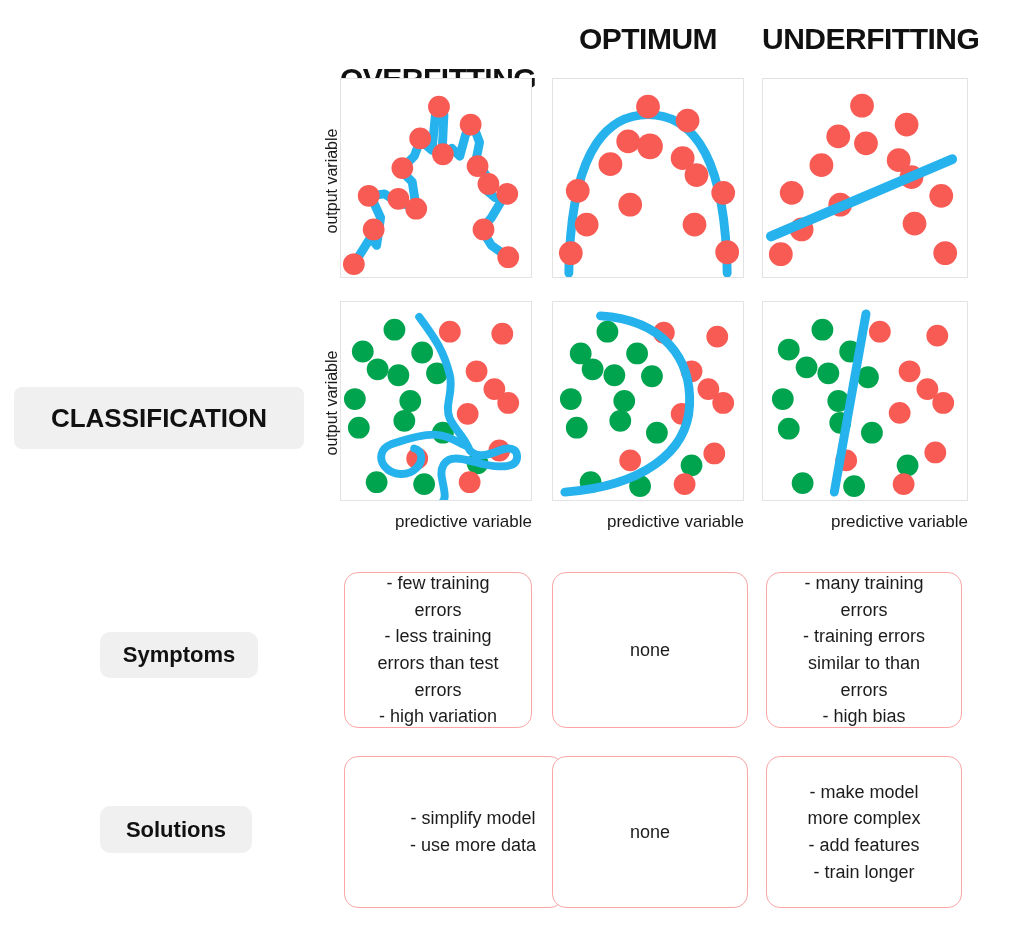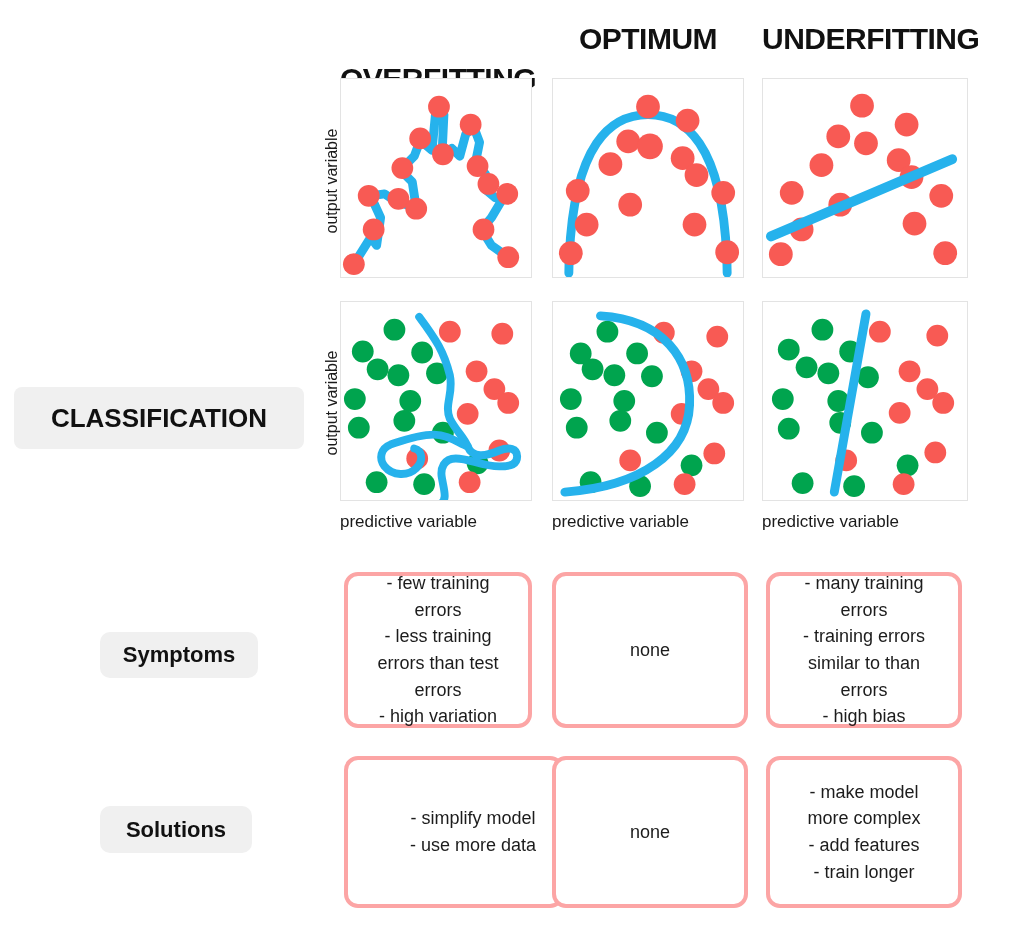--- a/index.html
+++ b/index.html
@@ -41,21 +41,21 @@
     font-size: 16px; color: #1a1a1a; white-space: nowrap;
     transform-origin: center center;
     transform: rotate(-90deg);
   }
   #yax-0 { left: 262px; top: 172px; width: 140px; text-align: center; }
   #yax-1 { left: 262px; top: 394px; width: 140px; text-align: center; }
 
   
   .x-axis-label {
     position: absolute; top: 512px;
-    font-size: 17px; color: #1a1a1a; text-align: left; white-space: nowrap;
+    font-size: 17px; color: #1a1a1a; text-align: right; white-space: nowrap;
   }
   #xax-0 { left: 340px; width: 192px; }
   #xax-1 { left: 552px; width: 192px; }
   #xax-2 { left: 762px; width: 206px; }
 
   
   .panel {
     position: absolute;
     background: #ffffff;
     border: 1px solid #e3e3e3;
@@ -65,21 +65,21 @@
   #panel-r0 { left: 340px; top: 78px;  width: 192px; height: 200px; }
   #panel-r1 { left: 552px; top: 78px;  width: 192px; height: 200px; }
   #panel-r2 { left: 762px; top: 78px;  width: 206px; height: 200px; }
   #panel-c0 { left: 340px; top: 301px; width: 192px; height: 200px; }
   #panel-c1 { left: 552px; top: 301px; width: 192px; height: 200px; }
   #panel-c2 { left: 762px; top: 301px; width: 206px; height: 200px; }
 
   
   .info-card {
     position: absolute;
-    border: 4px solid #fca5a5;
+    border: 1px solid #fca5a5;
     border-radius: 14px;
     background: #ffffff;
     display: flex; align-items: center; justify-content: center;
     text-align: center;
     font-size: 18px; line-height: 1.48; color: #1c1c1c;
     padding: 8px 10px;
   }
   #card-sym-0 { left: 344px; top: 572px; width: 188px; height: 156px; }
   #card-sym-1 { left: 552px; top: 572px; width: 196px; height: 156px; }
   #card-sym-2 { left: 766px; top: 572px; width: 196px; height: 156px; }

